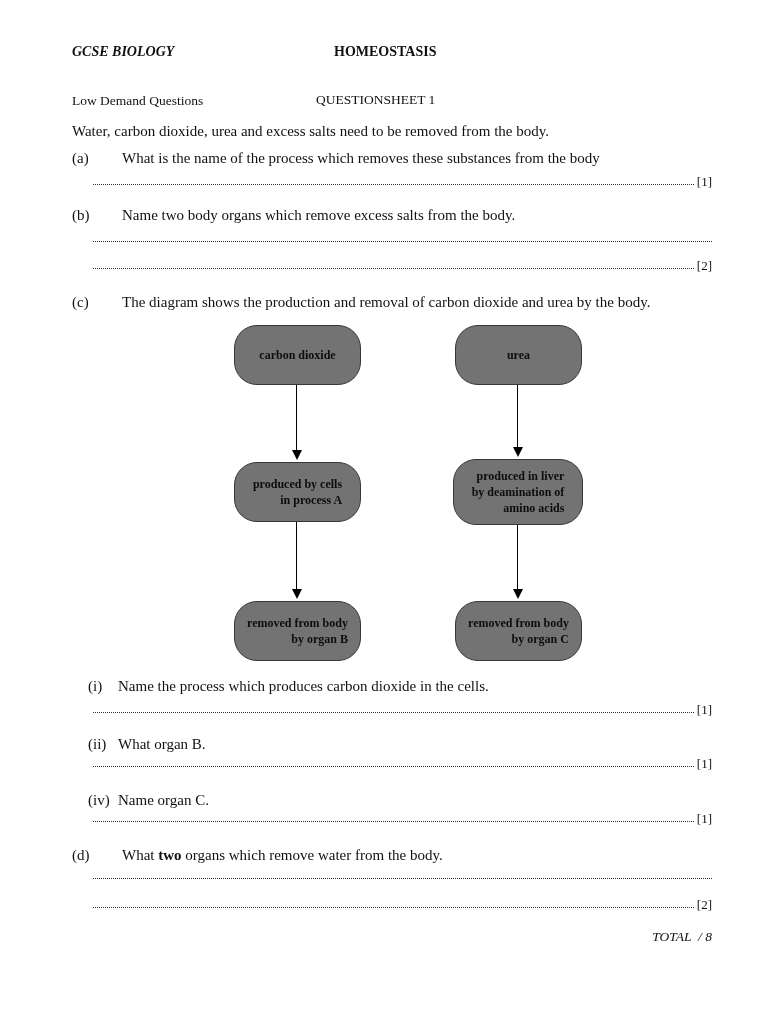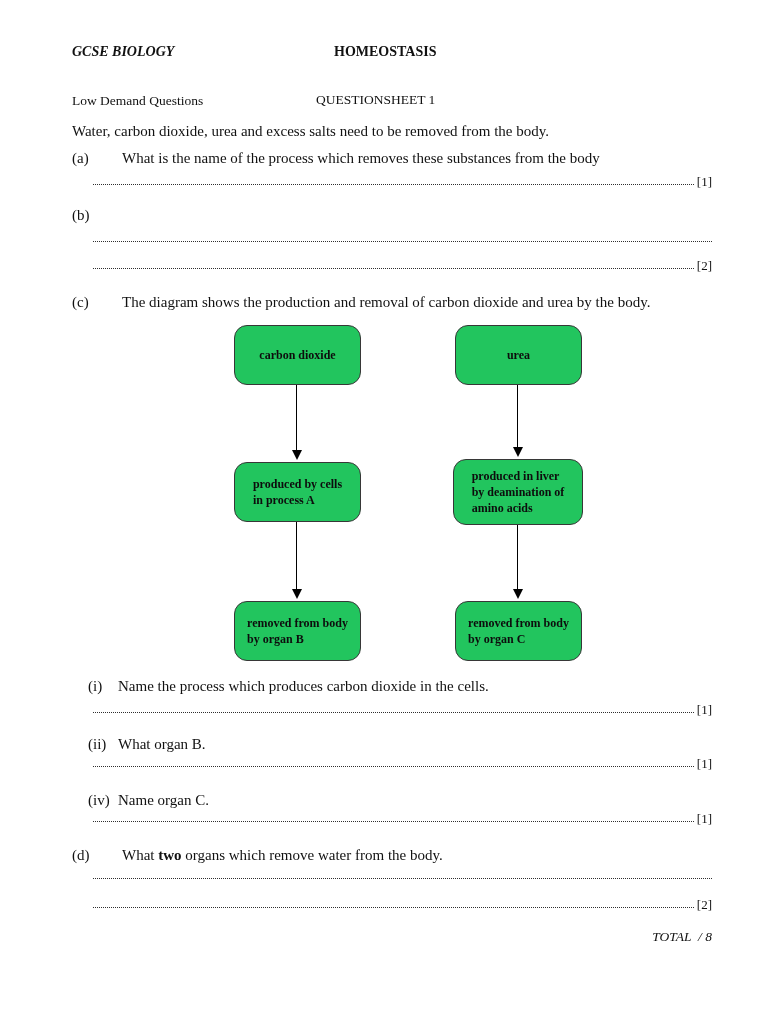--- a/index.html
+++ b/index.html
@@ -8,22 +8,22 @@
   .t{position:absolute;font-size:15px;line-height:15px;white-space:nowrap;}
   .b{font-weight:bold;}
   .i{font-style:italic;}
   .hdr{font-size:14px;}
   .sub{font-size:13.5px;}
   
   .ansrow{position:absolute;display:flex;align-items:flex-end;height:16px;}
   .dots{flex:1;height:0;border-bottom:1.6px dotted #2f2f2f;margin-bottom:3px;}
   .marks{font-size:13px;line-height:13px;margin-left:3px;}
   
-  .dbox{position:absolute;background:#22c55e;border:1.5px solid #373737;border-radius:13px;
-        display:flex;align-items:center;justify-content:center;text-align:left;
+  .dbox{position:absolute;background:#737373;border:1.5px solid #373737;border-radius:23px;
+        display:flex;align-items:center;justify-content:center;text-align:right;
         font-weight:bold;font-size:12px;line-height:1.35;white-space:pre-line;color:#0d0d0d;}
   .arrow{position:absolute;width:11px;display:flex;flex-direction:column;align-items:center;}
   .shaft{width:1.6px;flex:1;background:#000;}
   .head{width:0;height:0;border-left:5px solid transparent;border-right:5px solid transparent;
         border-top:10px solid #000;}
   .total{font-size:13.5px;white-space:pre;font-style:italic;}
 </style>
 </head>
 <body>
 
@@ -37,20 +37,21 @@
   <span class="t" style="left:72px;top:124px">Water, carbon dioxide, urea and excess salts need to be removed from the body.</span>
 
   <span class="t" style="left:72px;top:151px">(a)</span>
   <span class="t" style="left:122px;top:151px">What is the name of the process which removes these substances from the body</span>
   <div class="ansrow" style="left:93px;top:172px;width:619px">
     <span class="dots"></span>
     <span class="marks">[1]</span>
   </div>
 
   <span class="t" style="left:72px;top:208px">(b)</span>
+  <span class="t" style="left:122px;top:208px">Name two body organs which remove excess salts from the body.</span>
   <div class="ansrow" style="left:93px;top:229px;width:619px">
     <span class="dots"></span>
   </div>
   <div class="ansrow" style="left:93px;top:256px;width:619px">
     <span class="dots"></span>
     <span class="marks">[2]</span>
   </div>
 
   <span class="t" style="left:72px;top:295px">(c)</span>
   <span class="t" style="left:122px;top:295px">The diagram shows the production and removal of carbon dioxide and urea by the body.</span>

